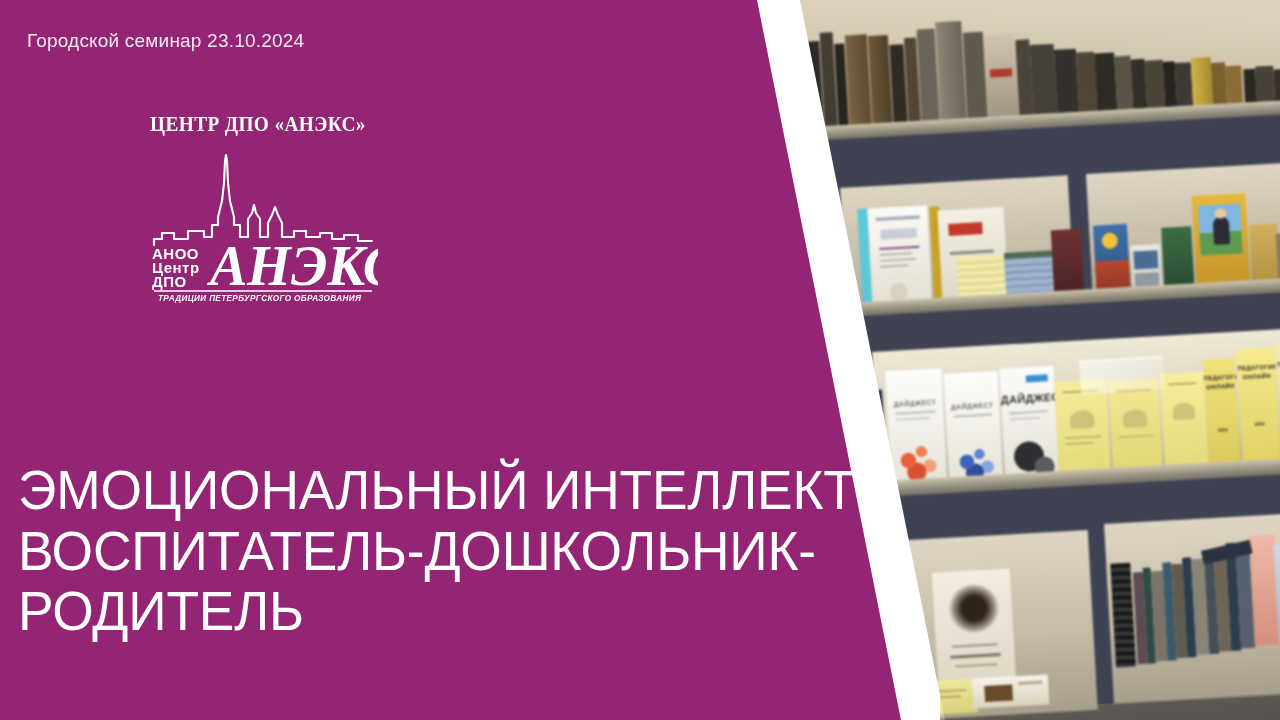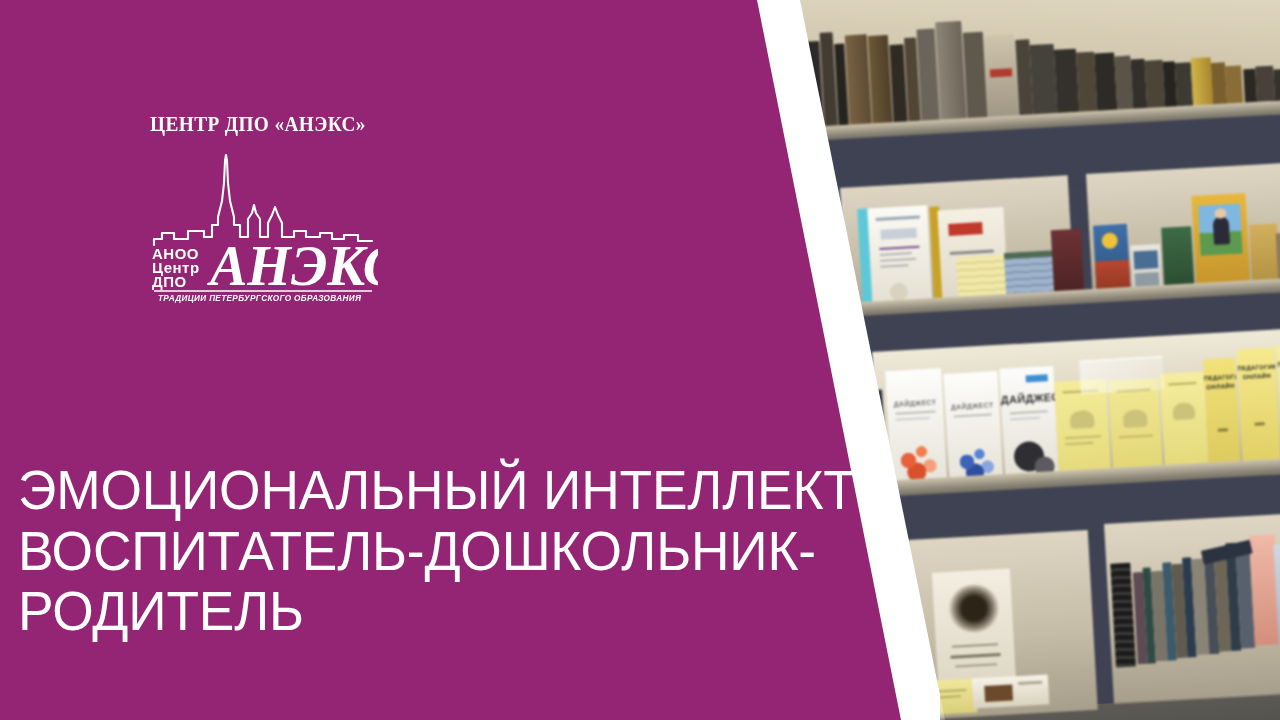--- a/index.html
+++ b/index.html
@@ -340,20 +340,21 @@
         <div class="bookface" style="left:144px;bottom:50px;width:26px;height:110px;background:linear-gradient(180deg,#f0b9a8,#d38f7c);"></div>
         <div class="bookface" style="left:168px;bottom:50px;width:22px;height:100px;background:linear-gradient(180deg,#cfd8e4,#a8b4c4);"></div>
         <div class="bookface" style="left:96px;bottom:138px;width:50px;height:14px;background:#2b3340;transform:rotate(-10deg);"></div>
       </div>
     </div>
   </div>
 
   <div class="whiteband"></div>
   <div class="magenta"></div>
 
+  <div class="seminar-date">Городской семинар 23.10.2024</div>
 
   <div class="logo-block">
     <div class="center-dpo">ЦЕНТР ДПО «АНЭКС»</div>
 
     <div class="emblem">
       <svg viewBox="0 0 230 150" xmlns="http://www.w3.org/2000/svg" aria-hidden="true">
 
         <g fill="none" stroke="#ffffff" stroke-width="2.1" stroke-linejoin="round" stroke-linecap="round">
           <path d="M6,92 L6,86 L14,86 L14,80 L26,80 L26,86 L40,86 L40,78 L56,78 L56,84
                    L64,84 L64,72 L70,72 L70,64 L74,48 L76,30 L77,8 L78,2 L79,8 L80,30

